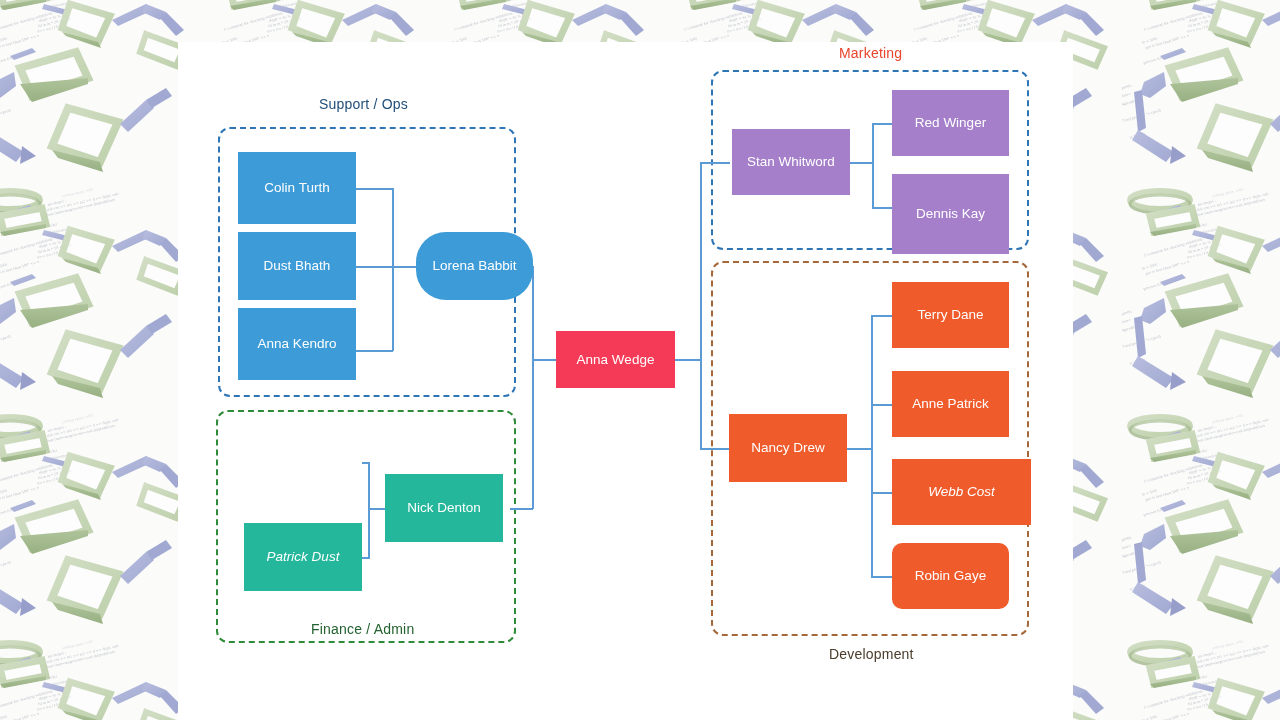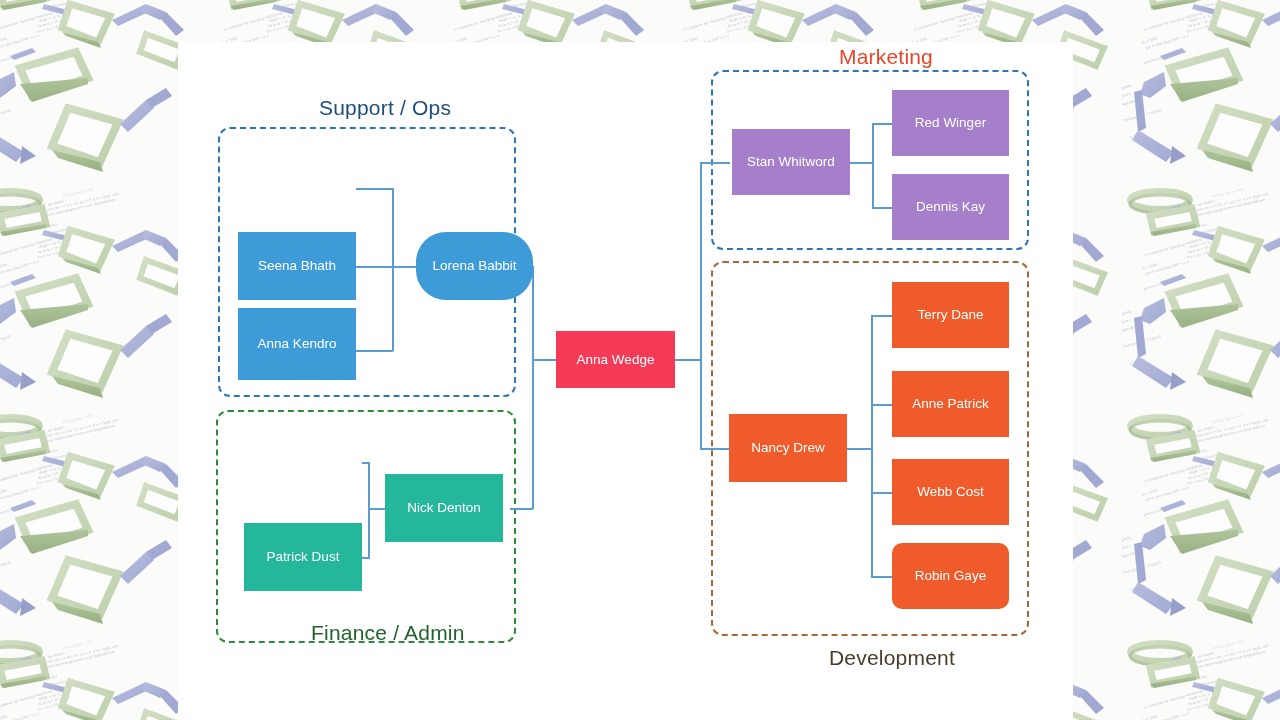--- a/index.html
+++ b/index.html
@@ -16,21 +16,21 @@
   .tile svg{display:block;width:230px;height:226px;}
 
   
   #canvas{
     position:absolute;left:178px;top:42px;width:895px;height:678px;
     background:#ffffff;
   }
 
   
   .group{position:absolute;border-style:dashed;border-width:2px;border-radius:12px;box-sizing:border-box;}
-  .group-label{position:absolute;white-space:nowrap;font-size:21px;letter-spacing:.2px;text-align:center;}
+  .group-label{position:absolute;white-space:nowrap;font-size:14px;letter-spacing:.2px;text-align:center;}
 
   
   .node{
     position:absolute;box-sizing:border-box;display:flex;
     align-items:center;justify-content:center;
     color:#ffffff;font-size:13.5px;text-align:center;
     line-height:1.15;padding:2px 6px;
   }
 
   
@@ -2103,31 +2103,32 @@
 
     <div class="line h" style="left:669px;top:406px;width:25px;"></div>
     <div class="line v" style="left:693px;top:273px;height:262px;"></div>
     <div class="line h" style="left:693px;top:273px;width:21px;"></div>
     <div class="line h" style="left:693px;top:362px;width:21px;"></div>
     <div class="line h" style="left:693px;top:450px;width:21px;"></div>
     <div class="line h" style="left:693px;top:534px;width:21px;"></div>
 
     <div class="node" style="left:378px;top:289px;width:119px;height:57px;background:#f43a56;">Anna Wedge</div>
 
-    <div class="node" style="left:60px;top:190px;width:118px;height:68px;background:#3d9bd8;">Seena Bhath</div>
+    <div class="node" style="left:60px;top:110px;width:118px;height:72px;background:#3d9bd8;">Colin Turth</div>
+    <div class="node" style="left:60px;top:190px;width:118px;height:68px;background:#3d9bd8;">Dust Bhath</div>
     <div class="node" style="left:60px;top:266px;width:118px;height:72px;background:#3d9bd8;">Anna Kendro</div>
     <div class="node" style="left:238px;top:190px;width:117px;height:68px;background:#3d9bd8;border-radius:30px;">Lorena Babbit</div>
 
-    <div class="node" style="left:66px;top:481px;width:118px;height:68px;background:#25b79b;">Patrick Dust</div>
+    <div class="node" style="left:66px;top:481px;width:118px;height:68px;background:#25b79b;font-style:italic;">Patrick Dust</div>
     <div class="node" style="left:207px;top:432px;width:118px;height:68px;background:#25b79b;">Nick Denton</div>
 
     <div class="node" style="left:554px;top:87px;width:118px;height:66px;background:#a57fc9;">Stan Whitword</div>
     <div class="node" style="left:714px;top:48px;width:117px;height:66px;background:#a57fc9;">Red Winger</div>
-    <div class="node" style="left:714px;top:132px;width:117px;height:66px;background:#a57fc9;">Dennis Kay</div>
+    <div class="node" style="left:714px;top:132px;width:117px;height:80px;background:#a57fc9;">Dennis Kay</div>
 
     <div class="node" style="left:551px;top:372px;width:118px;height:68px;background:#ef5b2b;">Nancy Drew</div>
     <div class="node" style="left:714px;top:240px;width:117px;height:66px;background:#ef5b2b;">Terry Dane</div>
     <div class="node" style="left:714px;top:329px;width:117px;height:66px;background:#ef5b2b;">Anne Patrick</div>
-    <div class="node" style="left:714px;top:417px;width:117px;height:66px;background:#ef5b2b;">Webb Cost</div>
+    <div class="node" style="left:714px;top:417px;width:139px;height:66px;background:#ef5b2b;font-style:italic;">Webb Cost</div>
     <div class="node" style="left:714px;top:501px;width:117px;height:66px;background:#ef5b2b;border-radius:10px;">Robin Gaye</div>
 
   </div>
 </div>
 
 </body></html>

